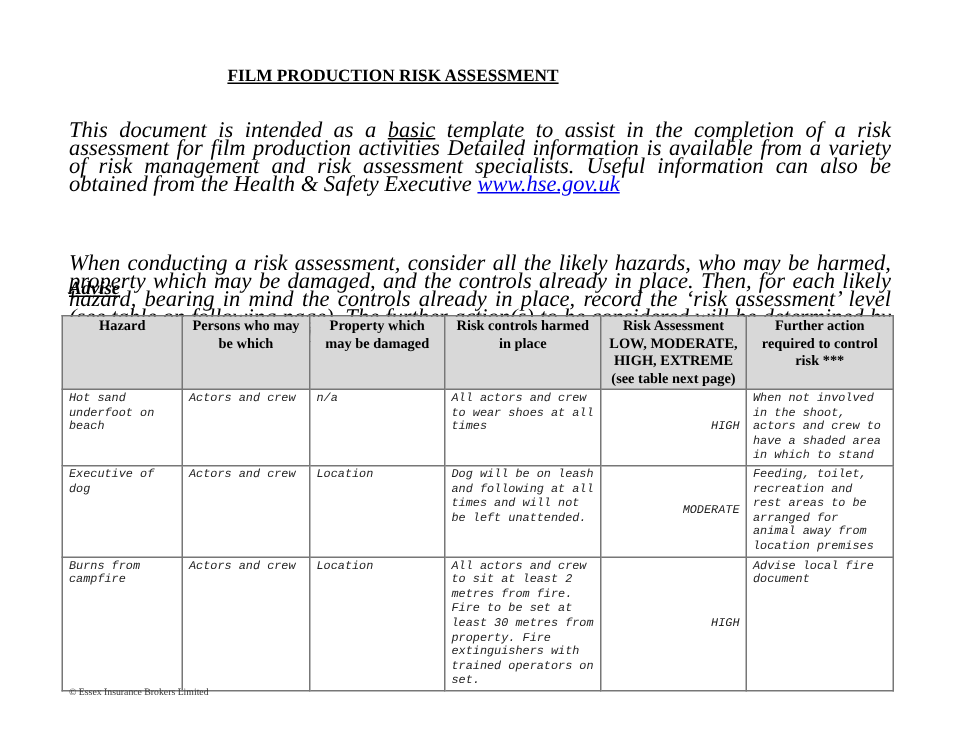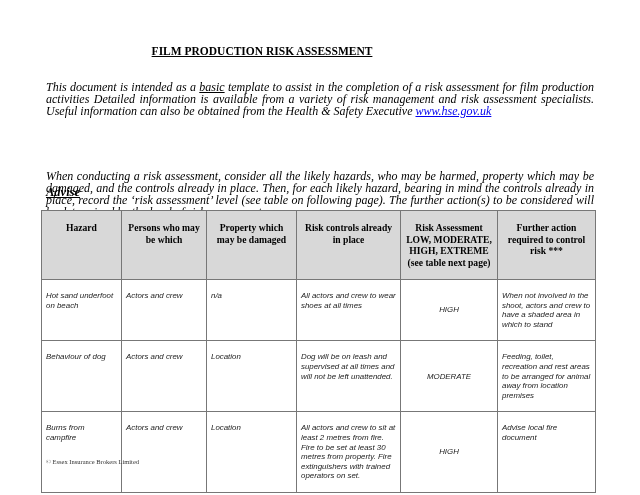--- a/index.html
+++ b/index.html
@@ -1,33 +1,33 @@
 <!DOCTYPE html>
 <html><head>
 <meta charset="utf-8">
 <style>
   html, body { margin:0; padding:0; }
   body { width:640px; height:495px; background:#ffffff; position:relative; overflow:hidden; color:#000; }
   .title { position:absolute; left:0; width:524px; top:45px; text-align:center;
     font-family:"Liberation Serif", serif; font-weight:bold; font-size:11.5px; }
   .title span { text-decoration:underline; }
   .para { position:absolute; left:46px; width:548px; font-family:"Liberation Serif", serif;
-    font-style:italic; font-size:12px; line-height:12px; text-align:justify; }
+    font-style:italic; font-size:15px; line-height:12px; text-align:justify; }
   .p1 { top:81px; }
   .p2 { top:146px;margin-top:24px; }
   .para u { text-decoration:underline; }
   .para a { color:#0000ee; text-decoration:underline; }
   .example { position:absolute; left:46px; top:185px; font-family:"Liberation Serif", serif;
     font-weight:bold; font-style:italic; font-size:12.5px; text-decoration:underline; }
   table { position:absolute; left:41px; top:210px; border-collapse:collapse; table-layout:fixed; width:554px; }
-  th, td { border:1px solid #777; vertical-align:top; padding:11px 4px; }
+  th, td { border:1px solid #777; vertical-align:top; padding:1px 4px; }
   th { background:#d8d8d8; font-family:"Liberation Serif", serif; font-weight:bold; font-size:9.6px;
     line-height:11.5px; text-align:center; height:43px; }
-  td { font-family:Liberation Sans, sans-serif; font-style:italic; font-size:7.9px; line-height:9.6px; color:#222; }
-  td.center { text-align:center; vertical-align:middle; }
+  td { font-family:Liberation Mono, monospace; font-style:italic; font-size:7.9px; line-height:9.6px; color:#222; }
+  td.center { text-align:right; vertical-align:middle; }
   .r1 td { height:33px; }
   .r2 td { height:45px; }
   .r3 td { height:54px;margin-left:23px; }
   .footer { position:absolute; left:46px; top:458px; font-family:"Liberation Serif", serif; font-size:6.5px; color:#333; }
 </style>
 </head>
 <body>
 
 <div class="title"><span>FILM PRODUCTION RISK ASSESSMENT</span></div>
 
@@ -44,37 +44,37 @@
       <col style="width:90px">
       <col style="width:104px">
       <col style="width:97px">
       <col style="width:98px">
   </colgroup>
   <tbody>
       <tr>
     <th>Hazard</th>
     <th>Persons who may be which</th>
     <th>Property which may be damaged</th>
-    <th>Risk controls already in place</th>
+    <th>Risk controls harmed in place</th>
     <th>Risk Assessment LOW, MODERATE, HIGH, EXTREME (see table next page)</th>
     <th>Further action required to control risk ***</th>
   </tr>
   <tr class="r1">
     <td>Hot sand underfoot on beach</td>
     <td>Actors and crew</td>
     <td>n/a</td>
     <td>All actors and crew to wear shoes at all times</td>
     <td class="center">HIGH</td>
     <td>When not involved in the shoot, actors and crew to have a shaded area in which to stand</td>
   </tr>
   <tr class="r2">
-    <td>Behaviour of dog</td>
+    <td>Executive of dog</td>
     <td>Actors and crew</td>
     <td>Location</td>
-    <td>Dog will be on leash and supervised at all times and will not be left unattended.</td>
+    <td>Dog will be on leash and following at all times and will not be left unattended.</td>
     <td class="center">MODERATE</td>
     <td>Feeding, toilet, recreation and rest areas to be arranged for animal away from location premises</td>
   </tr>
   <tr class="r3">
     <td>Burns from campfire</td>
     <td>Actors and crew</td>
     <td>Location</td>
     <td>All actors and crew to sit at least 2 metres from fire. Fire to be set at least 30 metres from property. Fire extinguishers with trained operators on set.</td>
     <td class="center">HIGH</td>
     <td>Advise local fire document</td>

